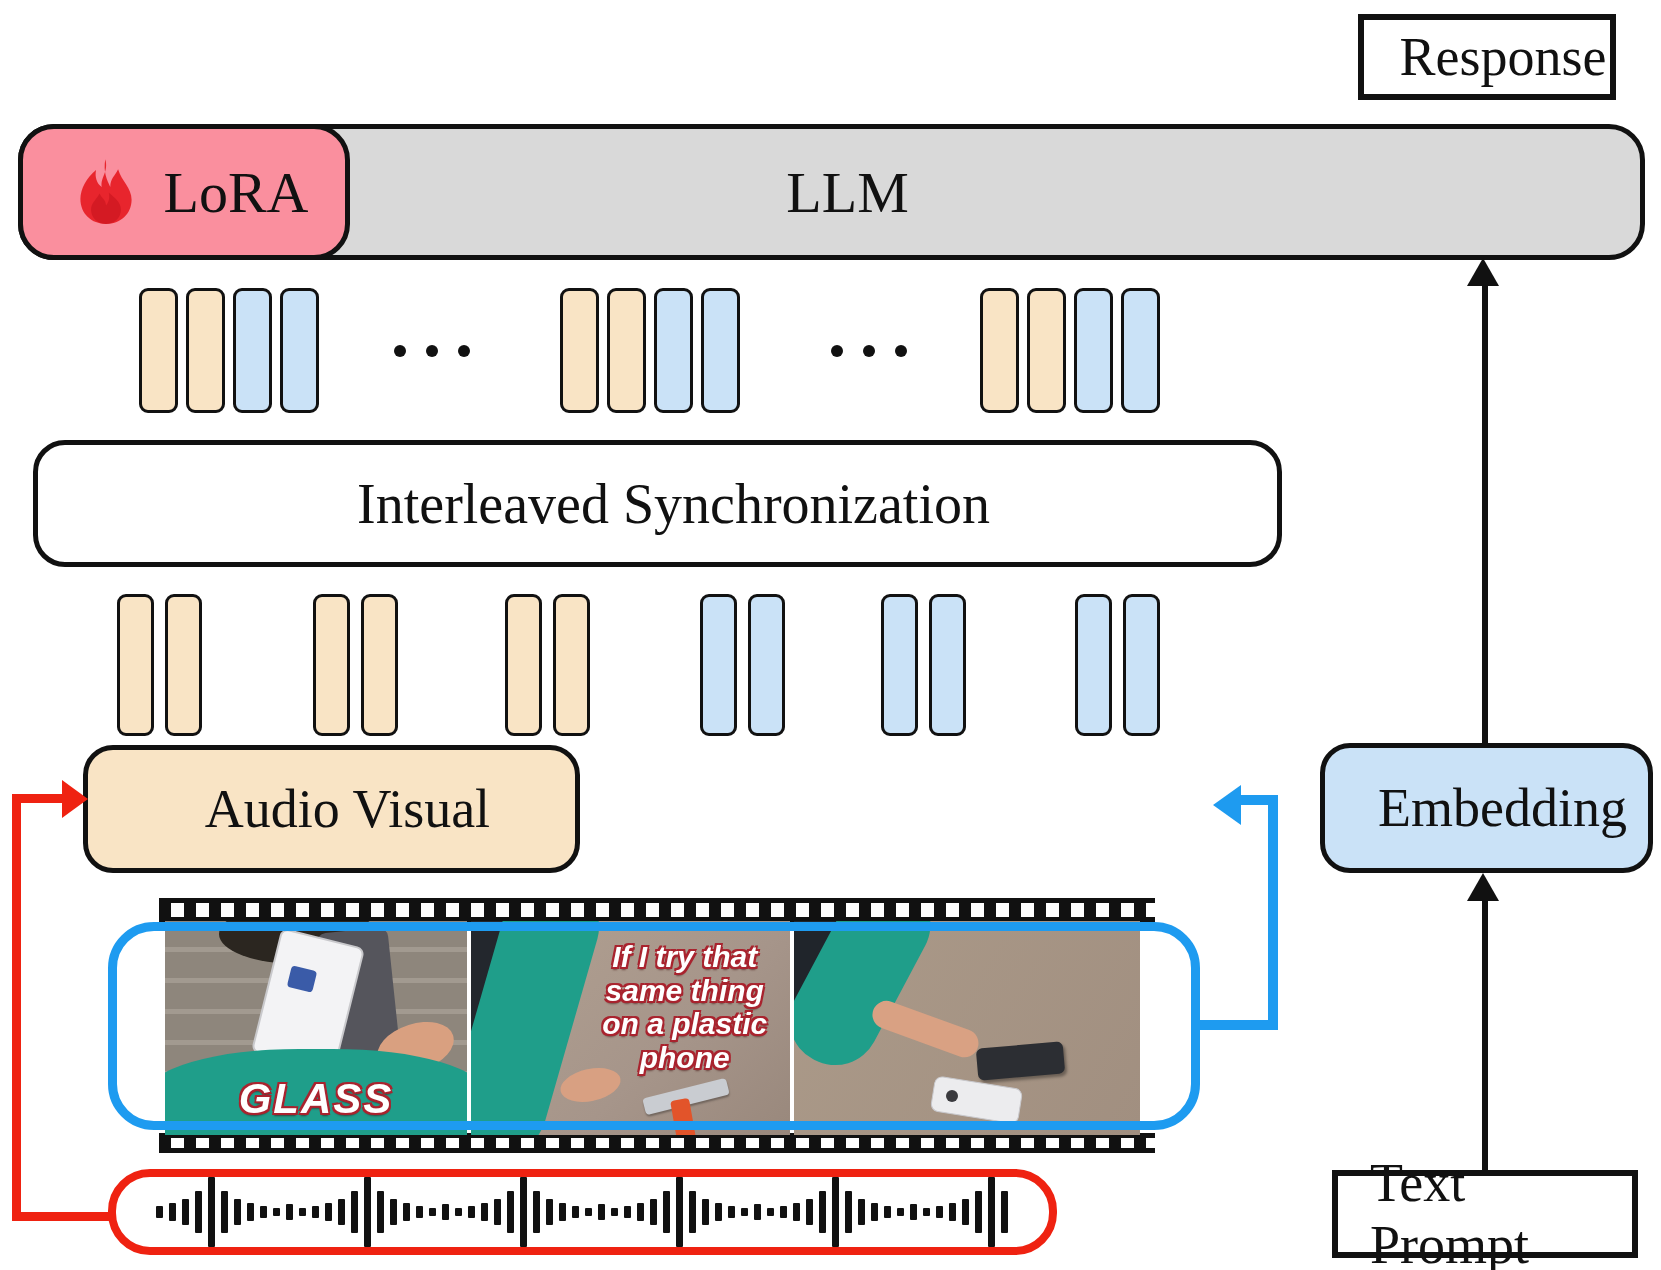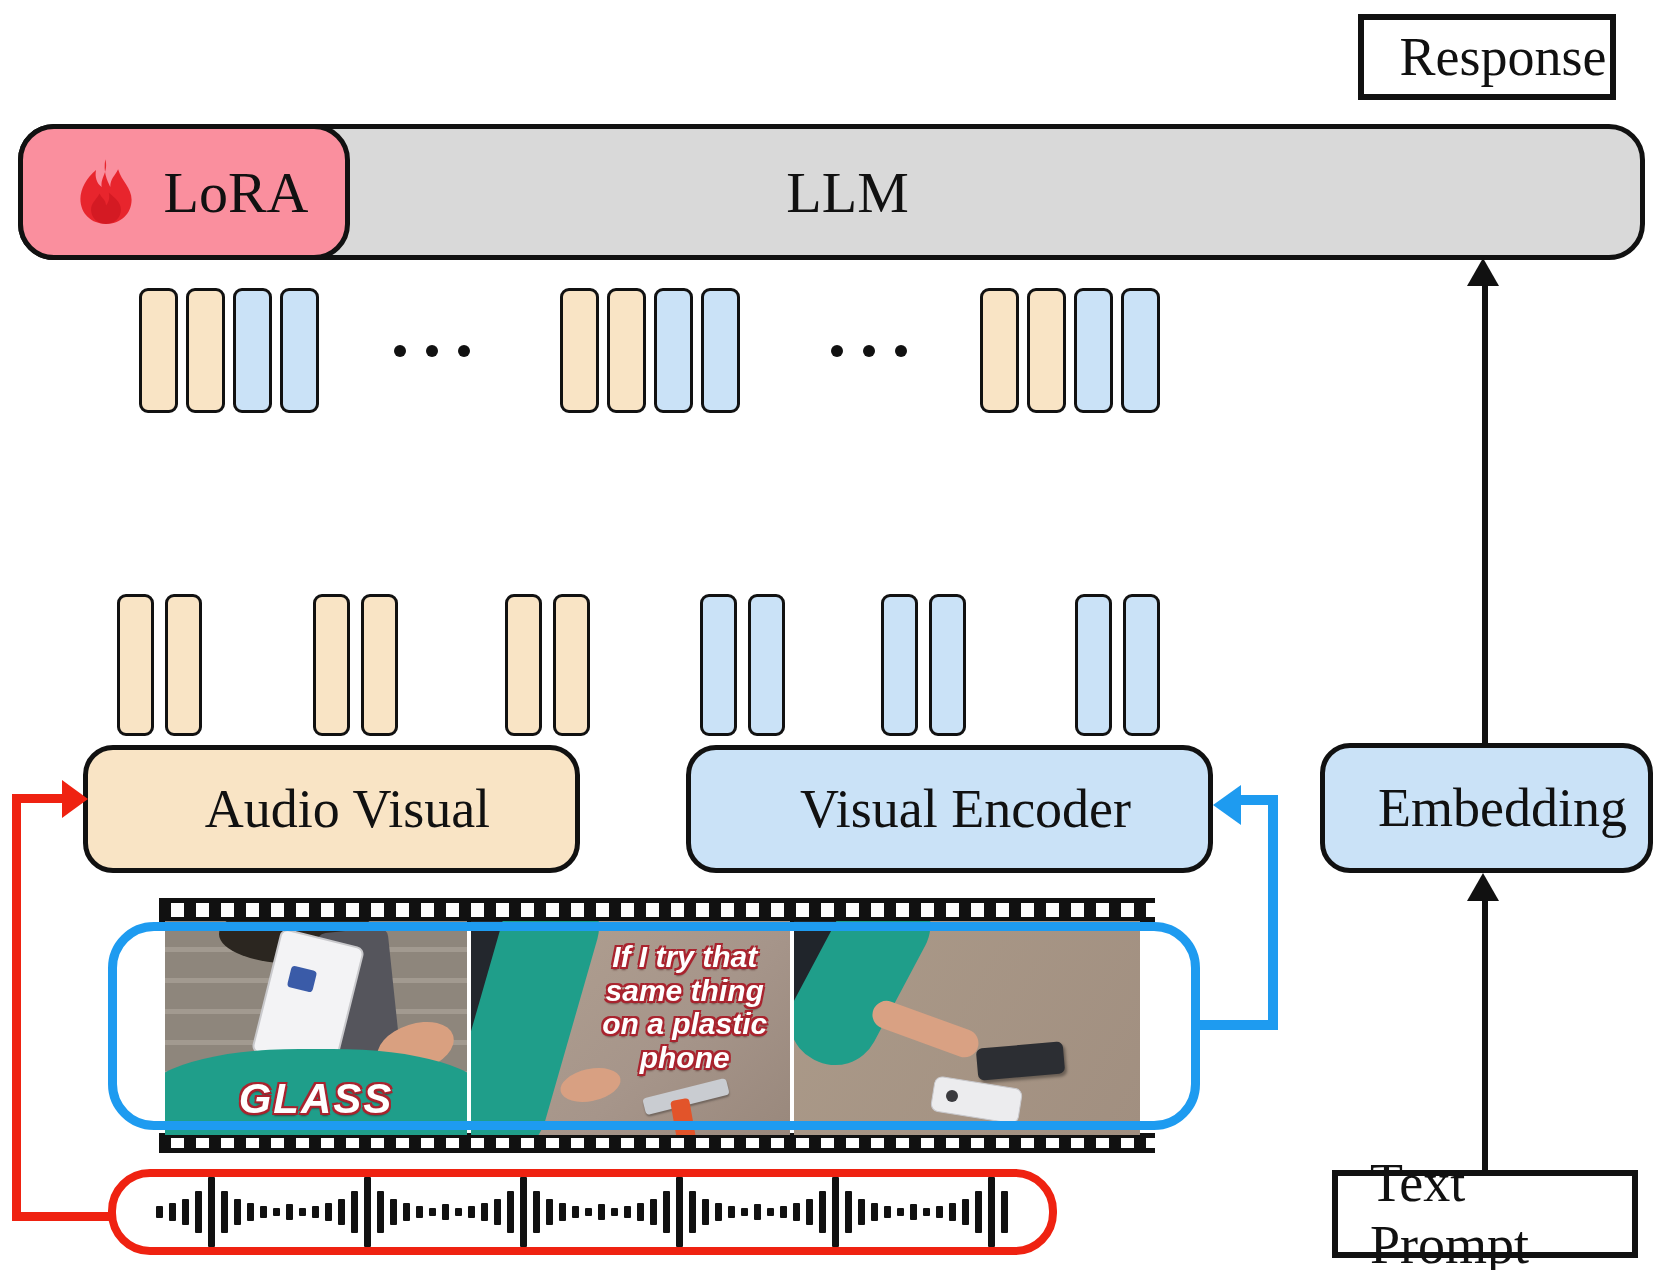--- a/index.html
+++ b/index.html
@@ -115,20 +115,23 @@
         <path fill="#C2131B" d="M45 93 C33 93 24 84 24 73 C24 63 32 58 36 50 C39 57 45 59 45 67 C50 61 50 55 49 49 C57 56 66 62 66 73 C66 84 57 93 45 93 Z" opacity="0.55"></path>
       </svg>
     </span>
     <span>LoRA</span>
   </div>
 
   <div class="rbox llm-bar">
     <span>LLM</span>
   </div>
 
+  <div class="rbox sync">
+    <span>Interleaved Synchronization</span>
+  </div>
 
   <div id="token-layer">
       <div class="token tok-audio" style="left: 139px; top: 288px; width: 39px; height: 125px;"></div>
       <div class="token tok-audio" style="left: 186px; top: 288px; width: 39px; height: 125px;"></div>
       <div class="token tok-visual" style="left: 233px; top: 288px; width: 39px; height: 125px;"></div>
       <div class="token tok-visual" style="left: 280px; top: 288px; width: 39px; height: 125px;"></div>
       <div class="token tok-audio" style="left: 560px; top: 288px; width: 39px; height: 125px;"></div>
       <div class="token tok-audio" style="left: 607px; top: 288px; width: 39px; height: 125px;"></div>
       <div class="token tok-visual" style="left: 654px; top: 288px; width: 39px; height: 125px;"></div>
       <div class="token tok-visual" style="left: 701px; top: 288px; width: 39px; height: 125px;"></div>
@@ -156,23 +159,20 @@
       <div class="token tok-visual" style="left: 748px; top: 594px; width: 37px; height: 142px;"></div>
       <div class="token tok-visual" style="left: 881px; top: 594px; width: 37px; height: 142px;"></div>
       <div class="token tok-visual" style="left: 929px; top: 594px; width: 37px; height: 142px;"></div>
       <div class="token tok-visual" style="left: 1075px; top: 594px; width: 37px; height: 142px;"></div>
       <div class="token tok-visual" style="left: 1123px; top: 594px; width: 37px; height: 142px;"></div>
     </div>
 
   <div class="rbox enc-audio">
     <span>Audio Visual</span>
   </div>
-  <div class="rbox enc-visual">
-    <span>Visual Encoder</span>
-  </div>
   <div class="rbox sq-border text-prompt">
     <span>Text Prompt</span>
   </div>
 
   <div class="rbox embedding">
     <span>Embedding</span>
   </div>
 
   <div class="vline" style="left:1482px;top:284px;height:459px;"></div>
   <div class="arrow-up" style="left:1467px;top:258px;"></div>

